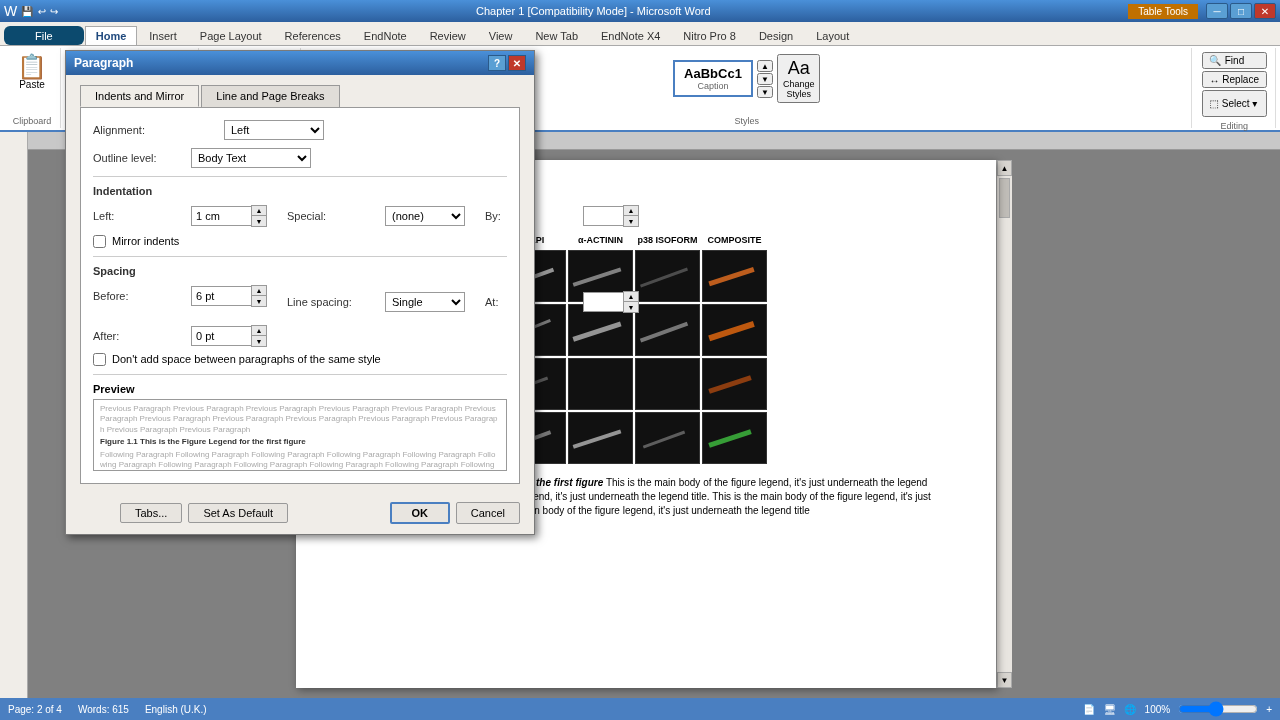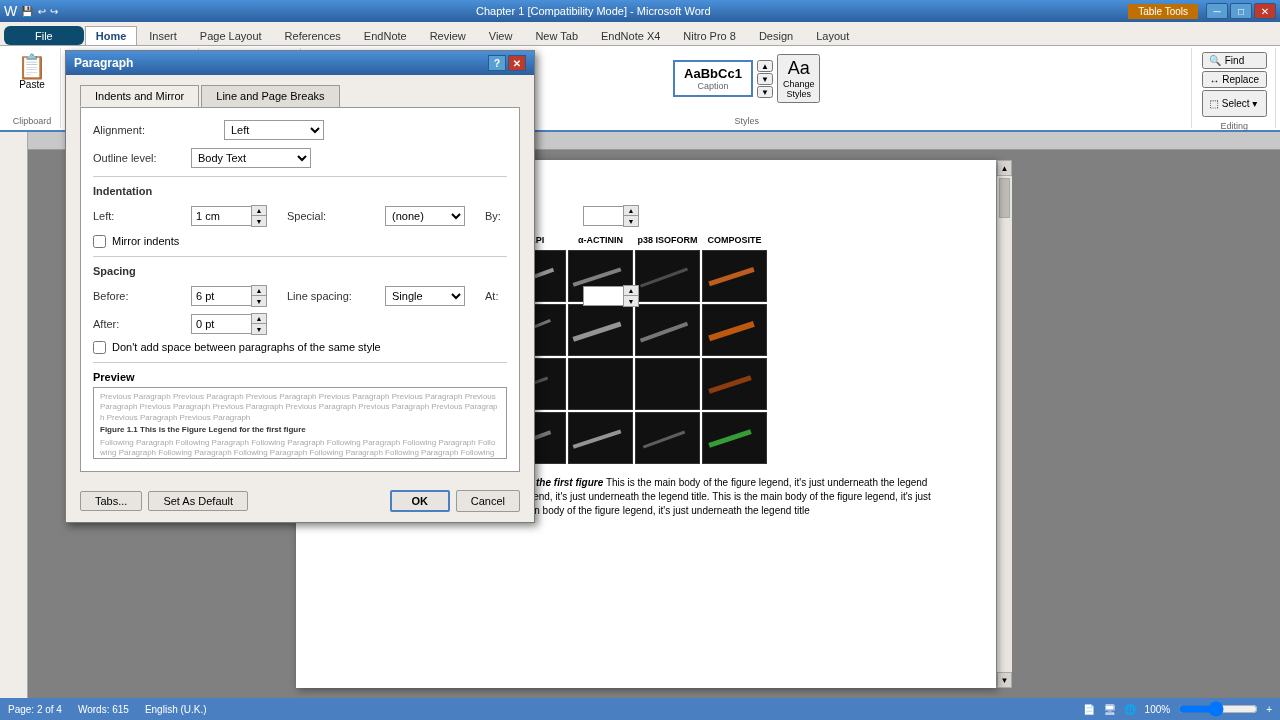--- a/index.html
+++ b/index.html
@@ -299,21 +299,21 @@
     .preview-prev-text { color: #aaa; font-size: 8px; word-break: break-all; }
     .preview-next-text { color: #aaa; font-size: 8px; word-break: break-all; }
 
     
     .dialog-footer {
       display: flex;
       justify-content: space-between;
       align-items: center;
       padding: 8px 14px 10px;
     }
-    .footer-left { display: flex; gap: 6px; }
+    .footer-left { display: flex; gap: 6px; margin-left: 40px; }
     .footer-right { display: flex; gap: 6px; }
     .btn {
       padding: 3px 14px;
       font-size: 11px;
       border: 1px solid #999;
       background: #e8e5e0;
       cursor: pointer;
       border-radius: 2px;
       min-width: 60px;
       text-align: center;
@@ -647,21 +647,21 @@
         </div>
         <div class="checkbox-row">
           <input type="checkbox" id="mirror" style="">
           <label for="mirror">Mirror indents</label>
         </div>
 
         <div class="divider"></div>
 
         <div class="section-label">Spacing</div>
         <div style="display:flex;gap:20px;margin-bottom:6px;">
-          <div class="form-row" style="margin-bottom:0;">
+          <div class="form-row" style="margin-bottom:12px;">
             <span class="form-label">Before:</span>
             <div class="spin-group">
               <input class="spin-input" type="text" value="6 pt" style="">
               <div class="spin-btns">
                 <button class="spin-btn">▲</button>
                 <button class="spin-btn">▼</button>
               </div>
             </div>
           </div>
           <div class="form-row" style="margin-bottom:0;">

